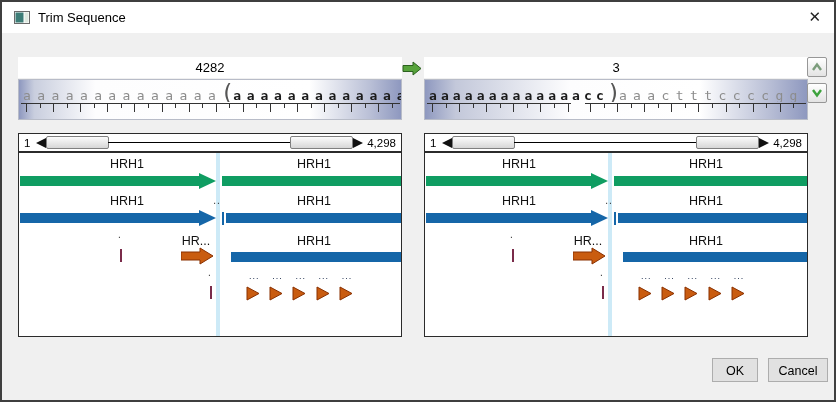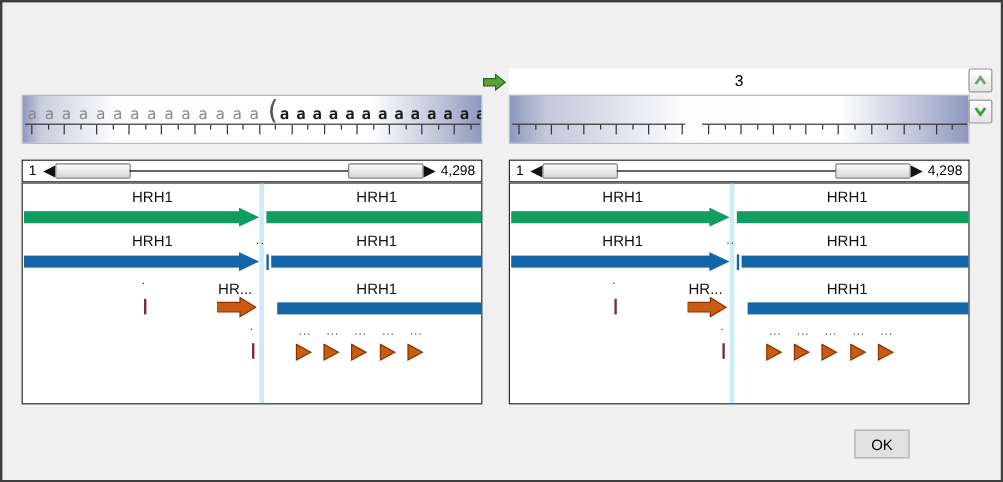--- a/index.html
+++ b/index.html
@@ -48,22 +48,34 @@
        font-size:12.5px;color:#000;text-align:center;line-height:22px;font-family:"Liberation Sans",sans-serif;}
   .btn-ok{left:710px;width:46px;}
   .btn-cancel{left:766px;width:60px;}
   .transfer{position:absolute;left:400px;top:59px;line-height:0;}
 </style>
 </head>
 <body>
 
 <div class="dialog">
 
+  <div class="titlebar">
+    <span class="svgwrap" style="position:relative">
+      <svg width="16" height="13" viewBox="0 0 16 13">
+          <rect x="0.5" y="0.5" width="15" height="12" fill="#ffffff" stroke="#6a6a6a"></rect>
+          <rect x="1.5" y="1.5" width="8" height="10" fill="#3d7d77"></rect>
+          <rect x="10.5" y="1.5" width="4" height="10" fill="#dfe9e0"></rect>
+        </svg>
+    </span>
+    <span class="title-text">Trim Sequence</span>
+    <span class="close-x">✕</span>
+  </div>
 
   <div class="panel p0">
+    <div class="pos-label">4282</div>
     <div class="seq-strip">
       <div class="seq-letters"><span class="seq-dim">aaaaaaaaaaaaaa</span><span class="seq-paren">(</span><span class="seq-bold">aaaaaaaaaaaaaa</span></div>
       <div class="seq-ruler">
           <div style="position: absolute; left: 2px; top: 0px; width: 379px; height: 1px; background: rgb(51, 51, 51);"></div>
           <div style="position: absolute; left: 7px; top: 1px; width: 1px; height: 8px; background: rgb(51, 51, 51);"></div>
           <div style="position: absolute; left: 20.6px; top: 1px; width: 1px; height: 4px; background: rgb(51, 51, 51);"></div>
           <div style="position: absolute; left: 34.1px; top: 1px; width: 1px; height: 8px; background: rgb(51, 51, 51);"></div>
           <div style="position: absolute; left: 47.7px; top: 1px; width: 1px; height: 4px; background: rgb(51, 51, 51);"></div>
           <div style="position: absolute; left: 61.2px; top: 1px; width: 1px; height: 8px; background: rgb(51, 51, 51);"></div>
           <div style="position: absolute; left: 74.8px; top: 1px; width: 1px; height: 4px; background: rgb(51, 51, 51);"></div>
@@ -153,20 +165,21 @@
 
   <span class="transfer">
     <svg width="21" height="15" viewBox="0 0 21 15">
         <polygon points="1,4.5 11,4.5 11,1 19,7.5 11,14 11,10.5 1,10.5" fill="#57a33b" stroke="#2c611f" stroke-width="1"></polygon>
       </svg>
   </span>
 
   <div class="panel p1">
     <div class="pos-label">3</div>
     <div class="seq-strip">
+      <div class="seq-letters"><span class="seq-bold">aaaaaaaaaaaaacc</span><span class="seq-paren">)</span><span class="seq-dim">aaactttccccgg</span></div>
       <div class="seq-ruler">
           <div style="position: absolute; left: 2px; top: 0px; width: 144px; height: 1px; background: rgb(51, 51, 51);"></div>
           <div style="position: absolute; left: 7px; top: 1px; width: 1px; height: 8px; background: rgb(51, 51, 51);"></div>
           <div style="position: absolute; left: 20.6px; top: 1px; width: 1px; height: 4px; background: rgb(51, 51, 51);"></div>
           <div style="position: absolute; left: 34.1px; top: 1px; width: 1px; height: 8px; background: rgb(51, 51, 51);"></div>
           <div style="position: absolute; left: 47.7px; top: 1px; width: 1px; height: 4px; background: rgb(51, 51, 51);"></div>
           <div style="position: absolute; left: 61.2px; top: 1px; width: 1px; height: 8px; background: rgb(51, 51, 51);"></div>
           <div style="position: absolute; left: 74.8px; top: 1px; width: 1px; height: 4px; background: rgb(51, 51, 51);"></div>
           <div style="position: absolute; left: 88.3px; top: 1px; width: 1px; height: 8px; background: rgb(51, 51, 51);"></div>
           <div style="position: absolute; left: 101.8px; top: 1px; width: 1px; height: 4px; background: rgb(51, 51, 51);"></div>
@@ -257,13 +270,14 @@
         <polyline points="4,10 8,4.5 12,10" stroke="#7b9c7b" stroke-width="2.4" fill="none"></polyline>
       </svg>
   </div>
   <div class="scroll-btn" style="top:81px;">
     <svg width="16" height="14" viewBox="0 0 16 14">
         <polyline points="4,4 8,9.5 12,4" stroke="#3da23d" stroke-width="2.4" fill="none"></polyline>
       </svg>
   </div>
 
   <button class="btn btn-ok">OK</button>
+  <button class="btn btn-cancel">Cancel</button>
 </div>
 
 </body></html>

